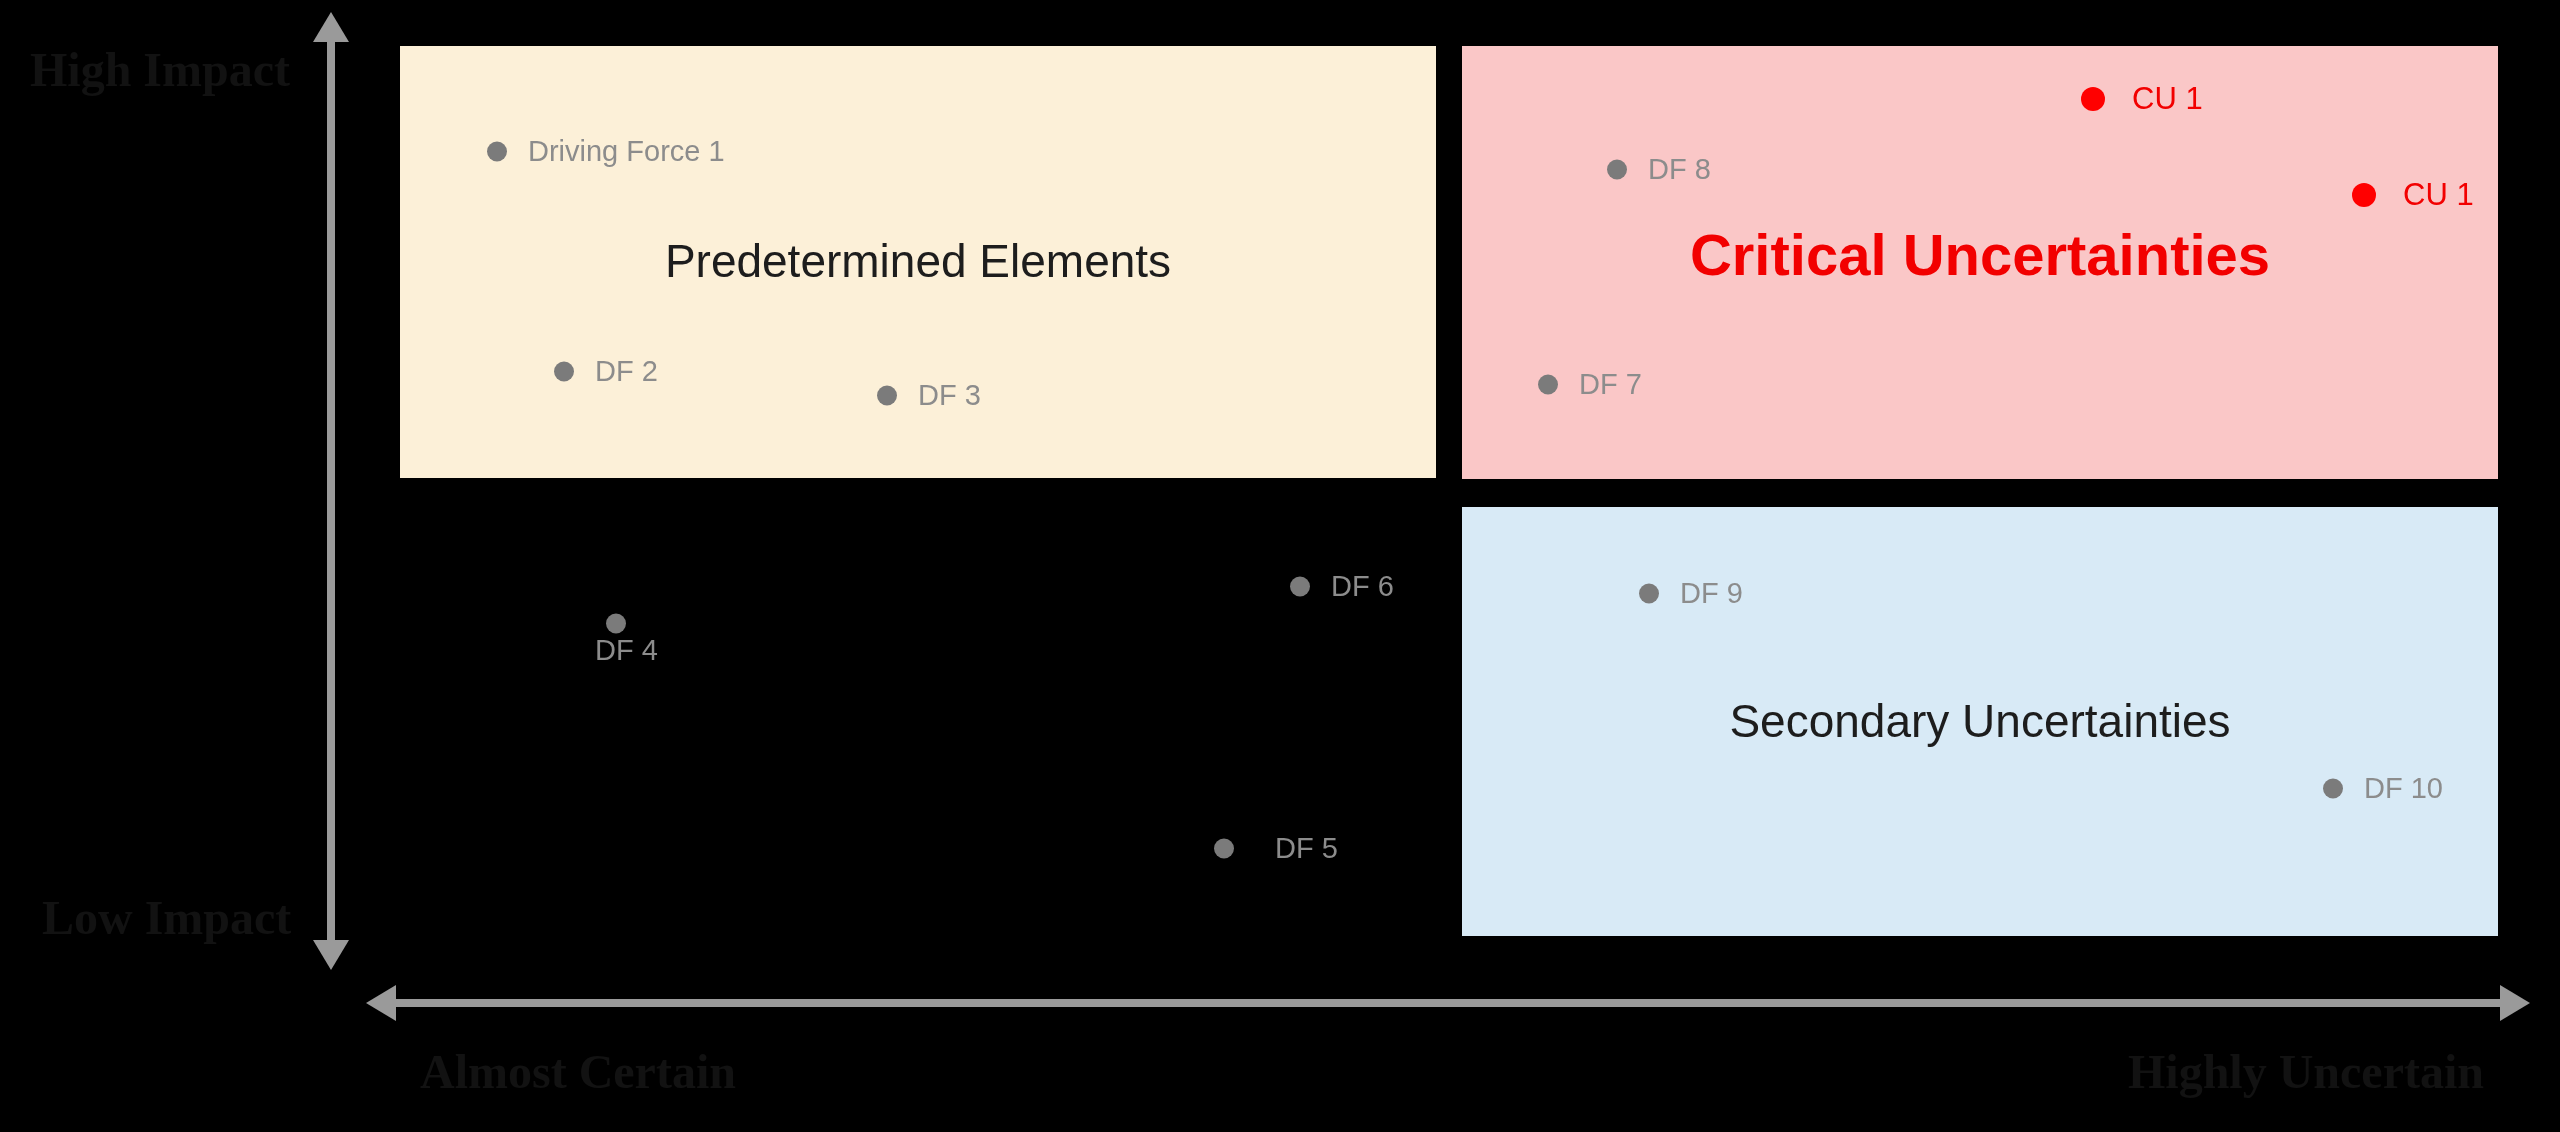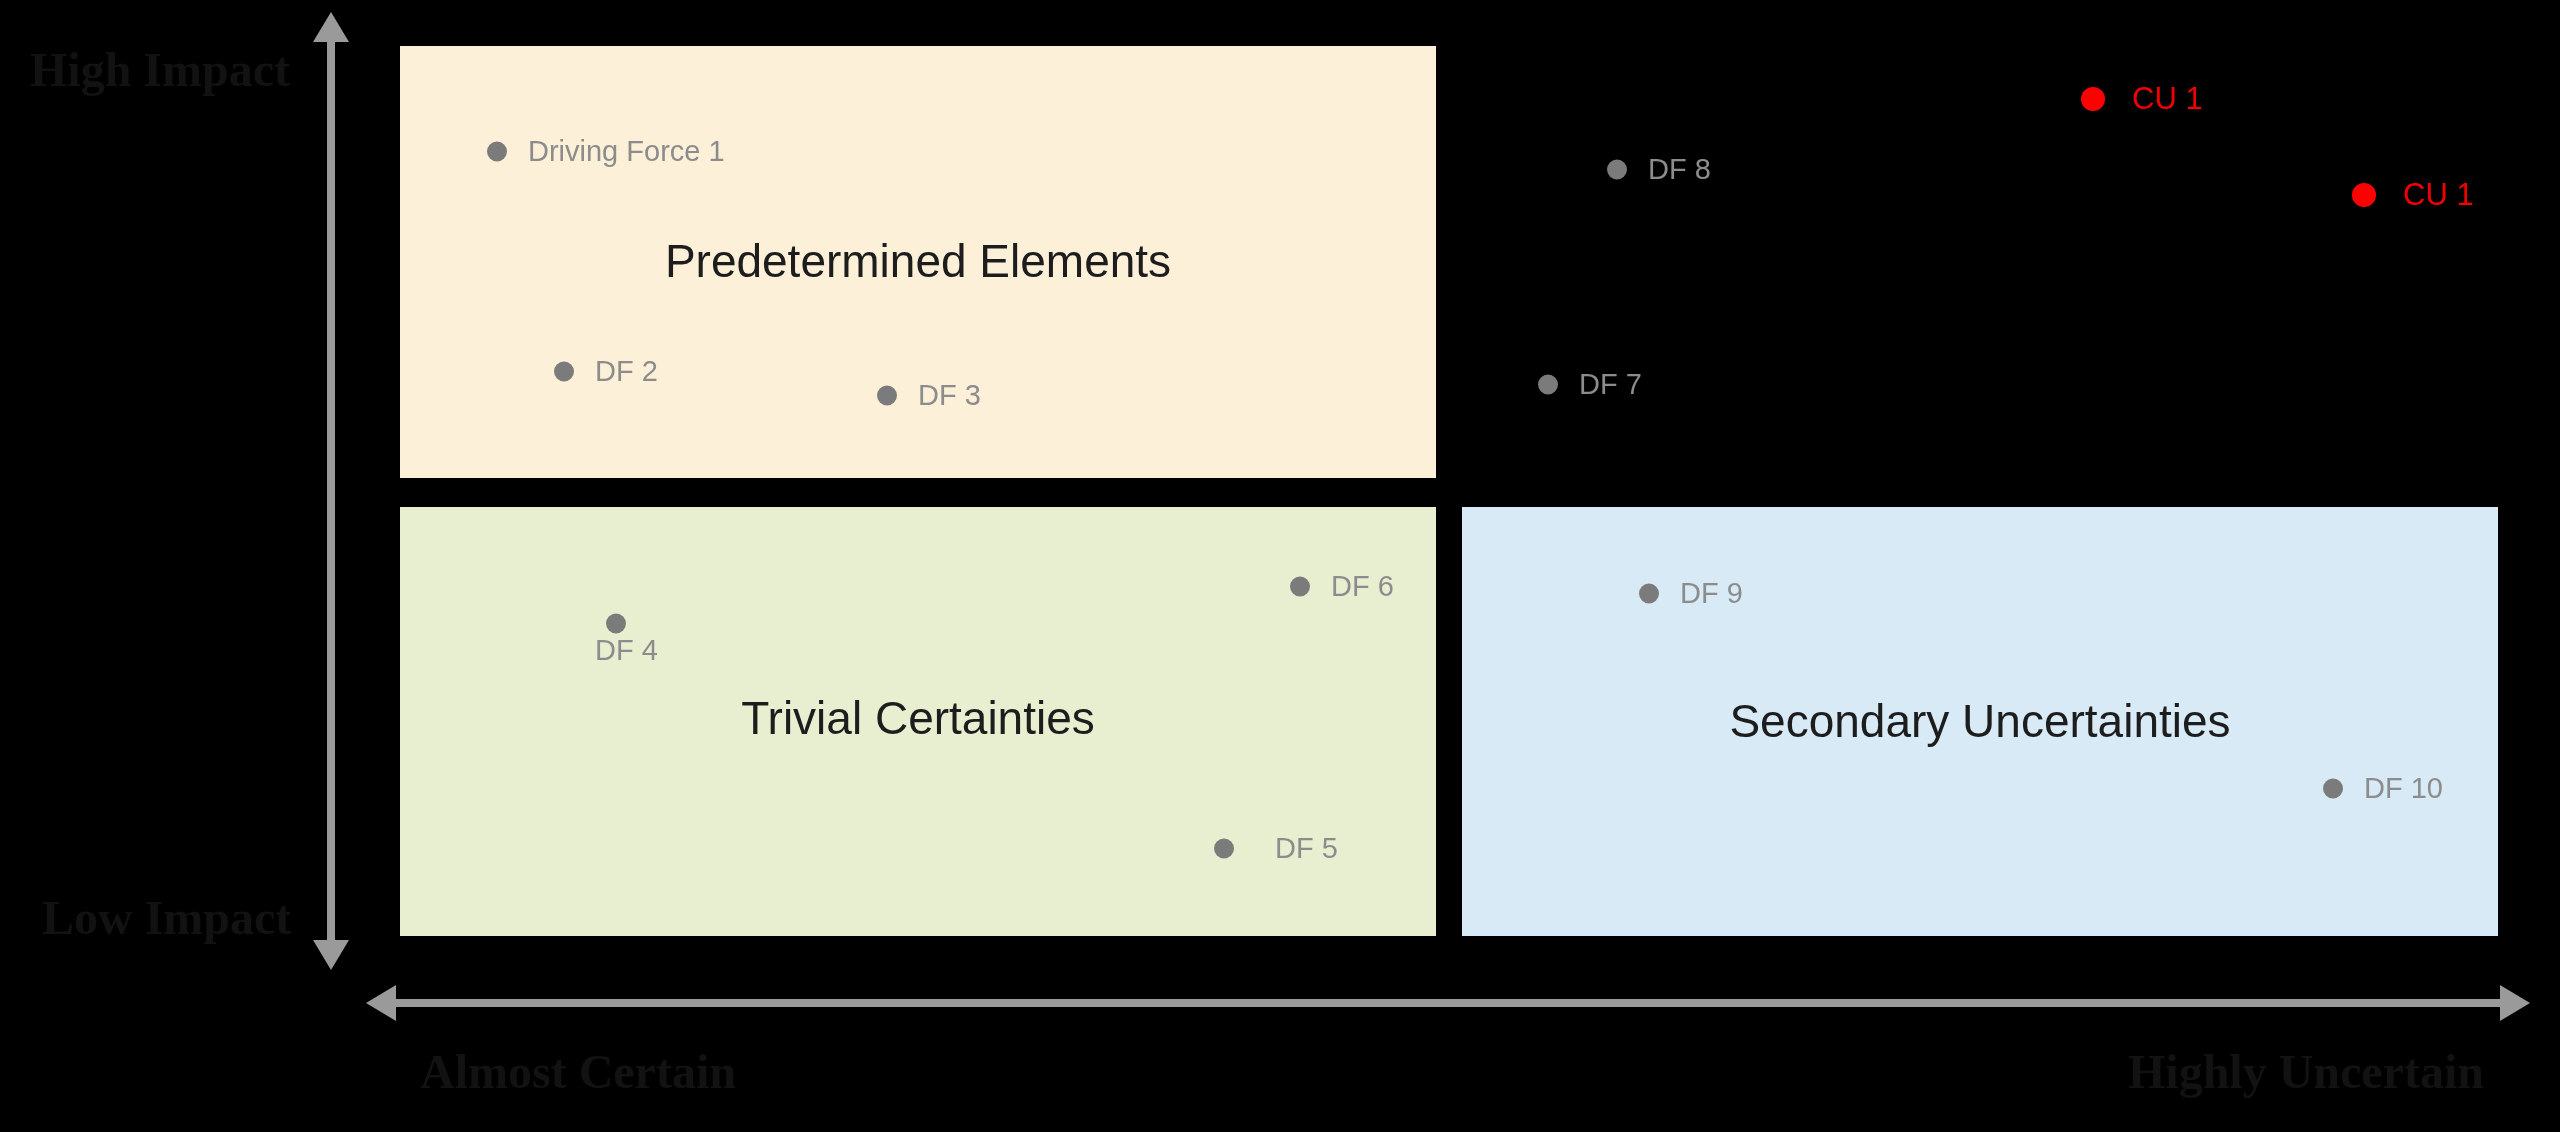--- a/index.html
+++ b/index.html
@@ -56,22 +56,22 @@
   <div class="tri tri-right"></div>
 
   <div class="axis-label al-impact-high">High Impact</div>
   <div class="axis-label al-impact-low">Low Impact</div>
   <div class="axis-label al-x-left">Almost Certain</div>
   <div class="axis-label al-x-right">Highly Uncertain</div>
 
   <div class="quad quad-tl" style="background: rgb(252, 240, 216);">
     <div class="qtitle" style="color: rgb(29, 29, 29);">Predetermined Elements</div>
   </div>
-  <div class="quad quad-bl" style="background: rgb(232, 239, 209);">
-    <div class="qtitle" style="color: rgb(29, 29, 29);">Trivial Certainties</div>
+  <div class="quad quad-tr" style="background: rgb(250, 199, 199);">
+    <div class="qtitle" style="color: rgb(242, 0, 0);">Critical Uncertainties</div>
   </div>
   <div class="quad quad-br" style="background: rgb(216, 234, 246);">
     <div class="qtitle" style="color: rgb(29, 29, 29);">Secondary Uncertainties</div>
   </div>
 
   <div>
       <div class="point driver" style="left: 487px; top: 151px;">
         <span class="dot"></span>
         <span class="plabel">Driving Force 1</span>
       </div>

